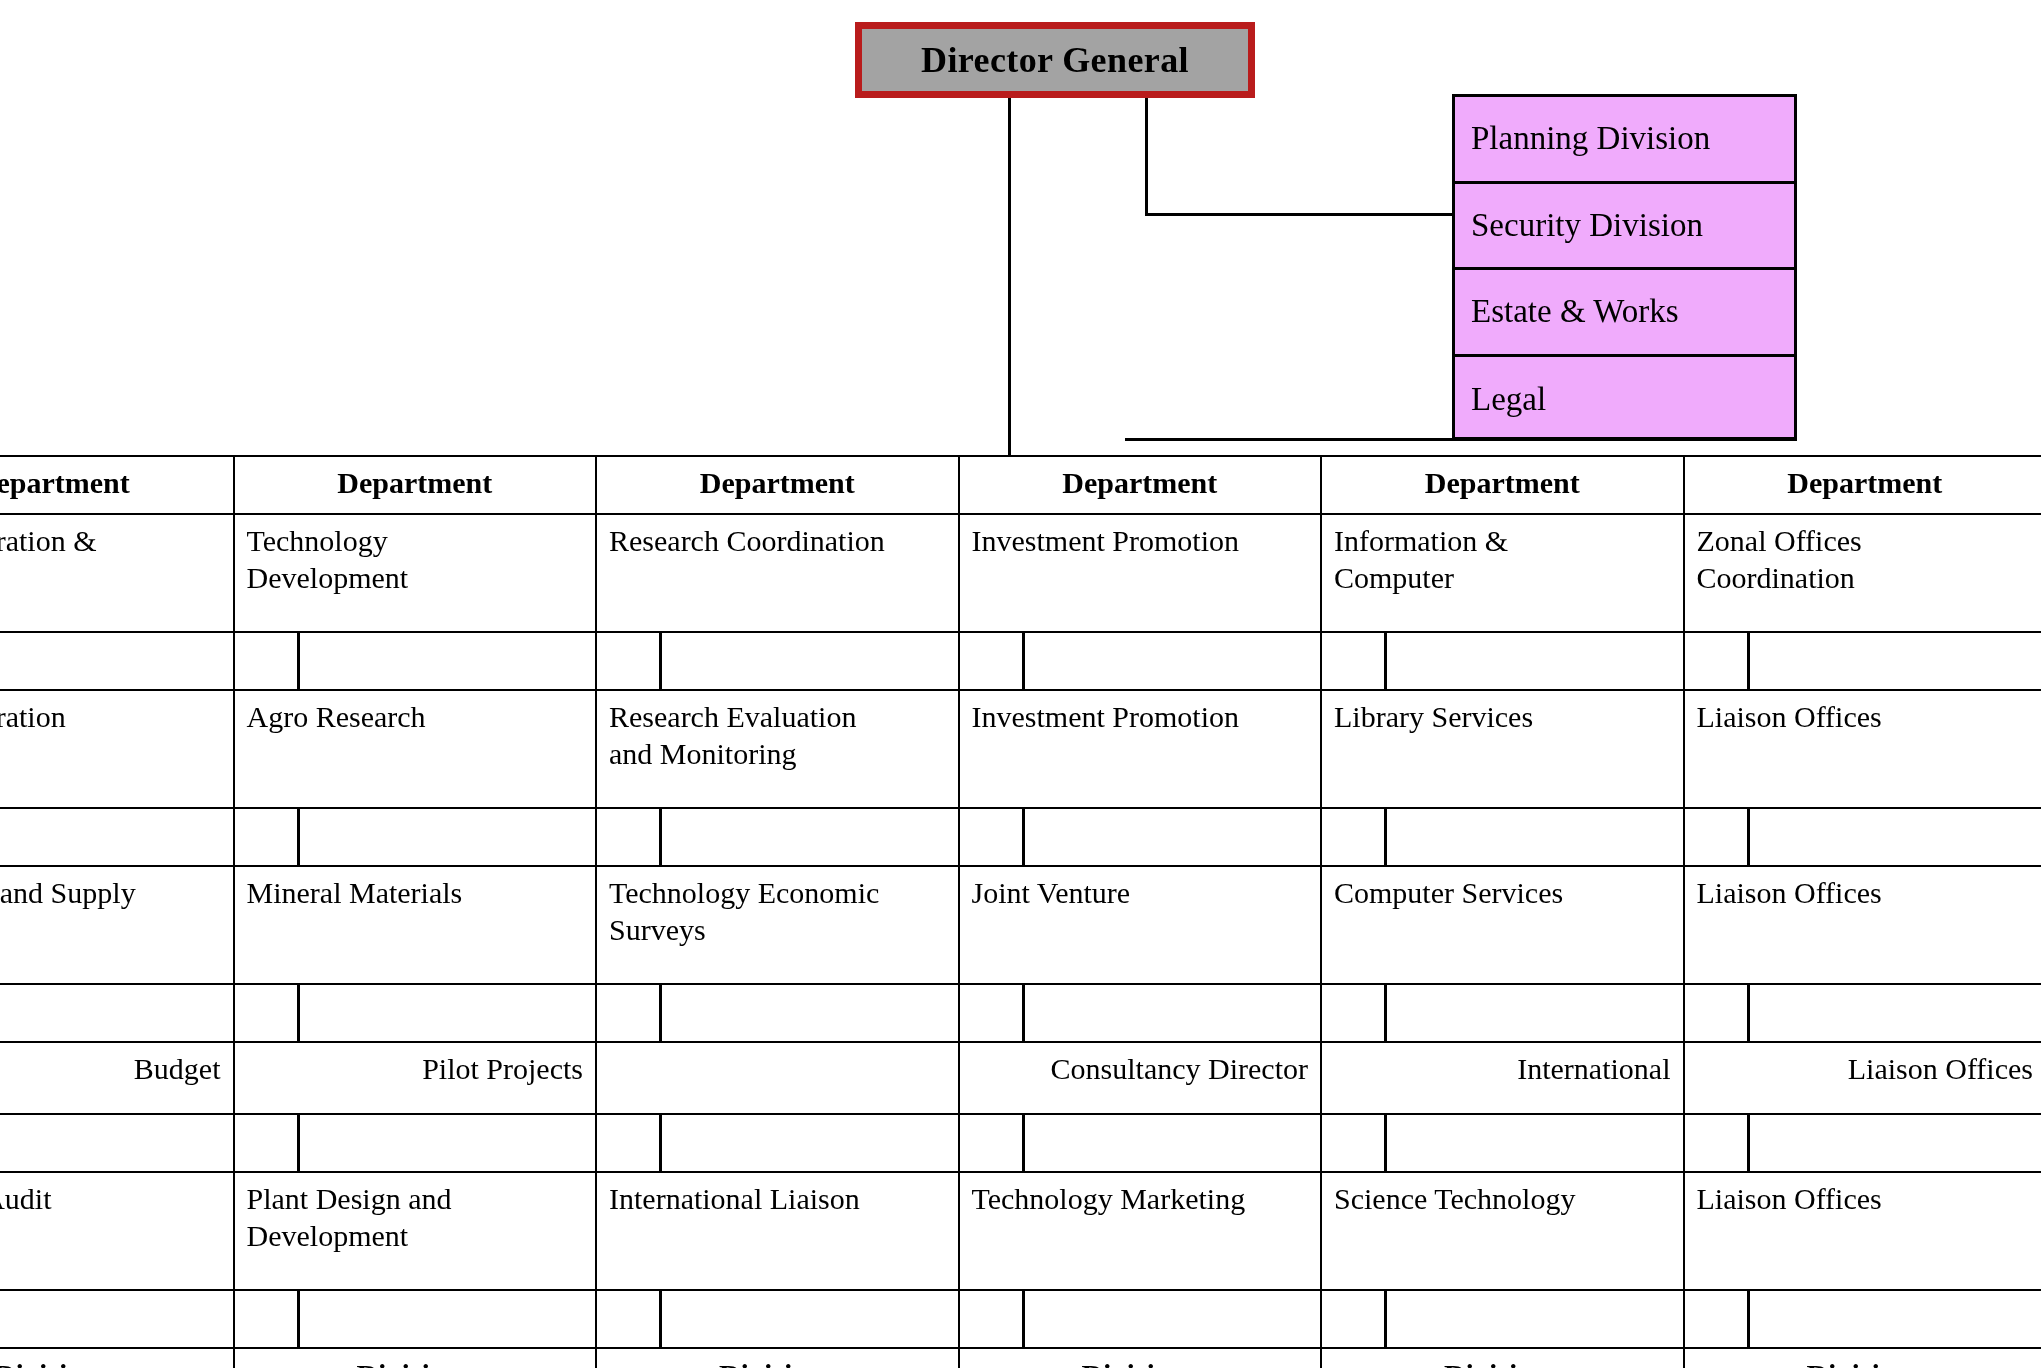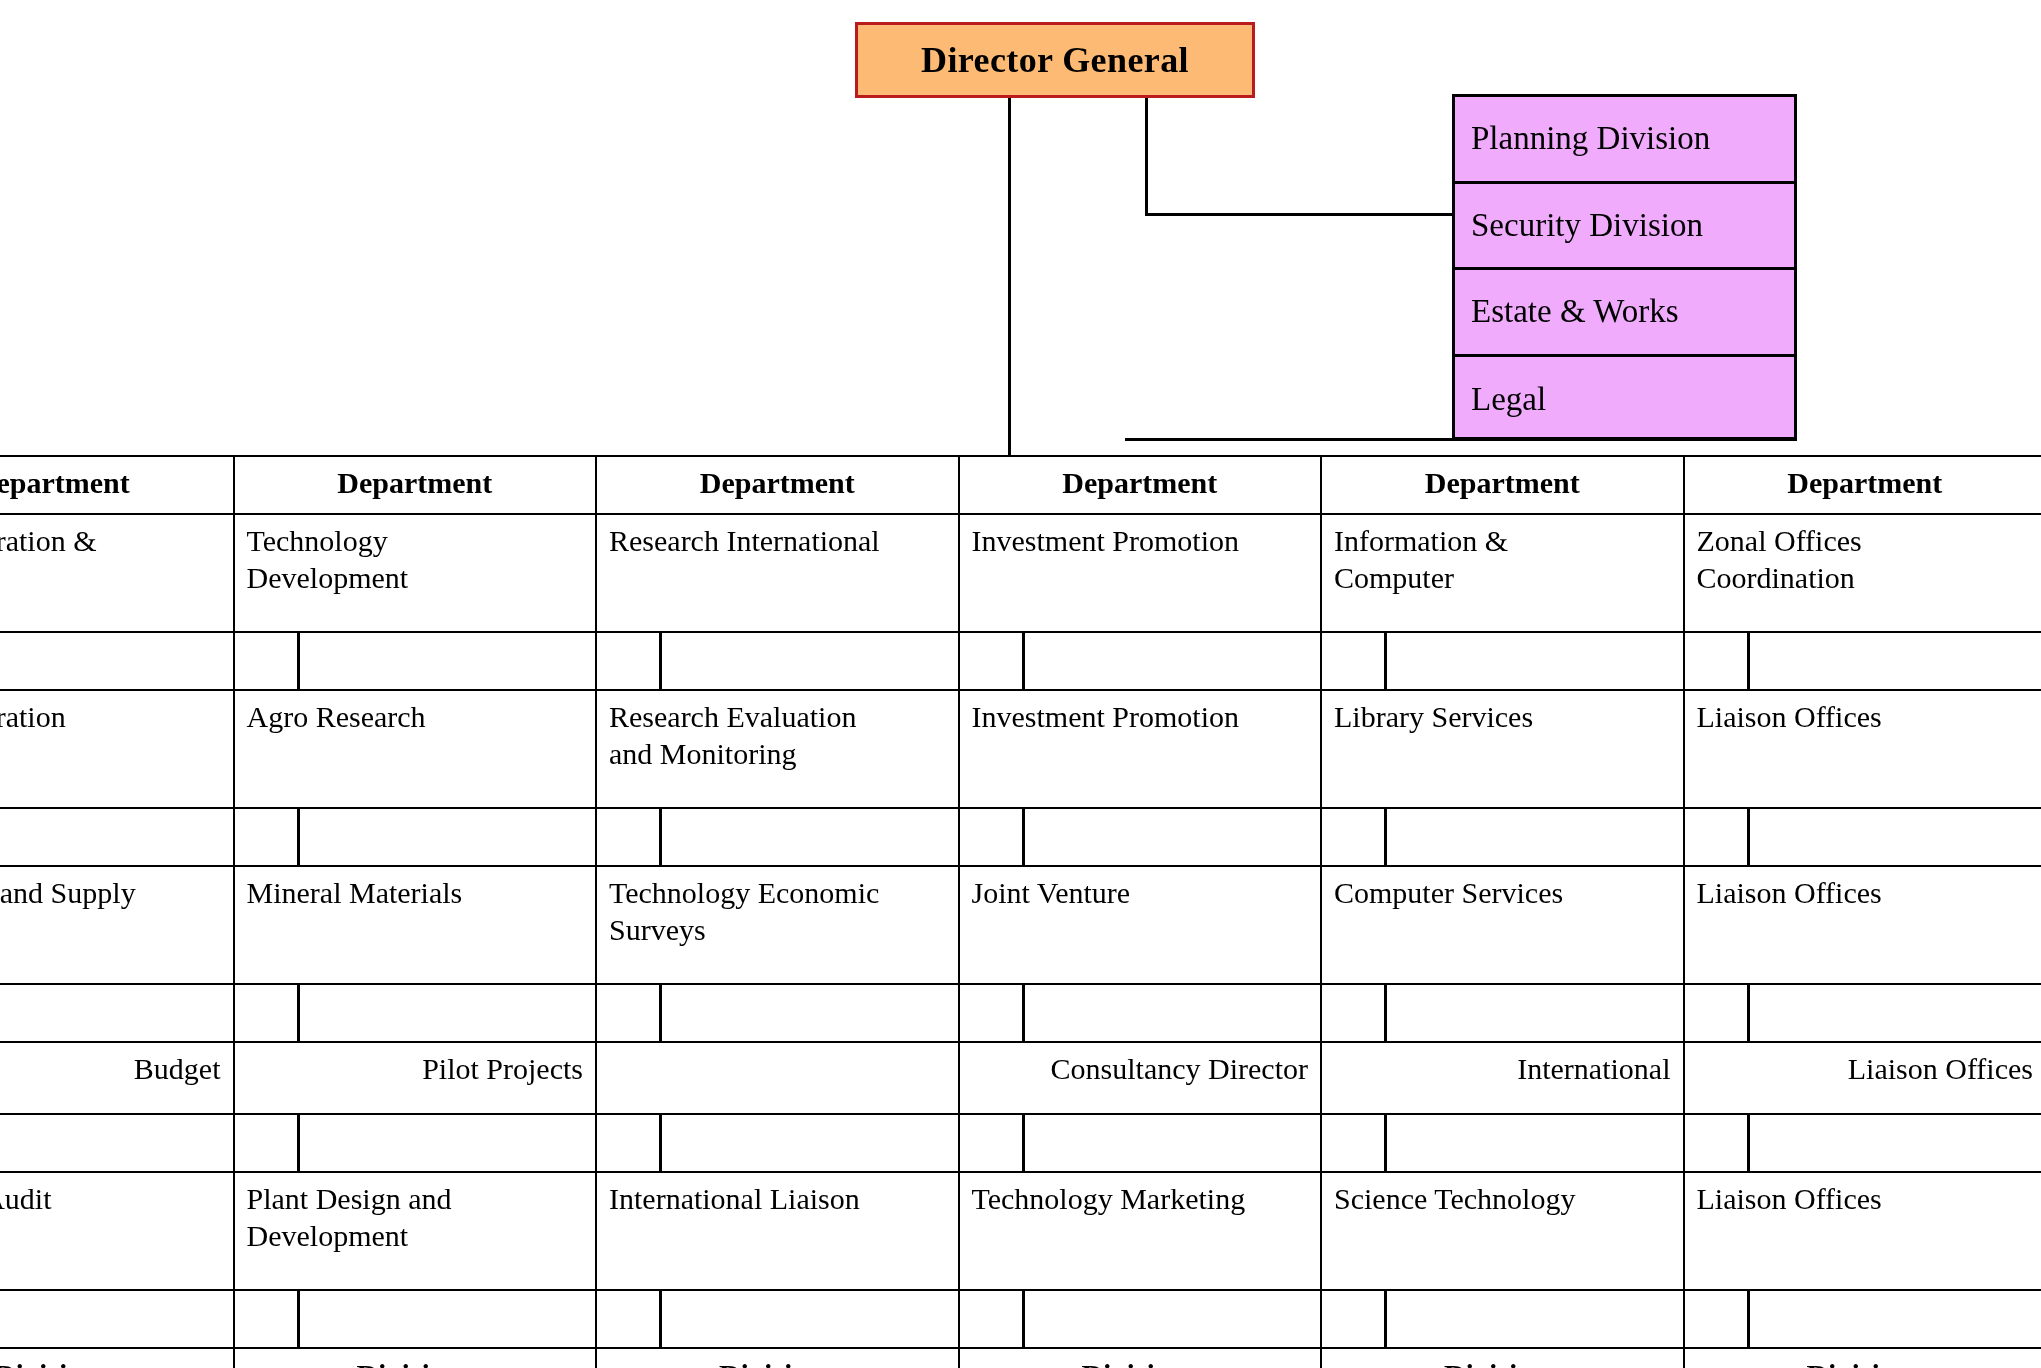--- a/index.html
+++ b/index.html
@@ -19,22 +19,22 @@
     position: absolute;
     left: 0; top: 0;
     width: 2041px;
     height: 1368px;
   }
 
   
   .box {
     position: absolute;
     box-sizing: border-box;
-    border: 3px solid #b91c1c;
-    background: #fdba74;
+    border: 7px solid #b91c1c;
+    background: #a3a3a3;
     display: flex;
     align-items: center;
   }
 
   #dg-box {
     left: 855px;
     top: 22px;
     width: 400px;
     height: 76px;
     justify-content: center;
@@ -198,21 +198,21 @@
       <tr class="body-row">
         <td>
             <span class="cell-text">Administration &amp;
 Finance</span>
           </td>
         <td>
             <span class="cell-text">Technology
 Development</span>
           </td>
         <td>
-            <span class="cell-text">Research International</span>
+            <span class="cell-text">Research Coordination</span>
           </td>
         <td>
             <span class="cell-text">Investment Promotion</span>
           </td>
         <td>
             <span class="cell-text">Information &amp;
 Computer</span>
           </td>
         <td>
             <span class="cell-text">Zonal Offices

